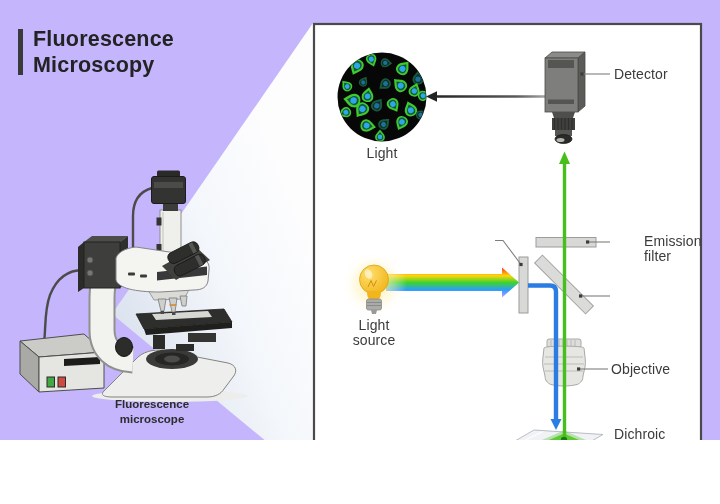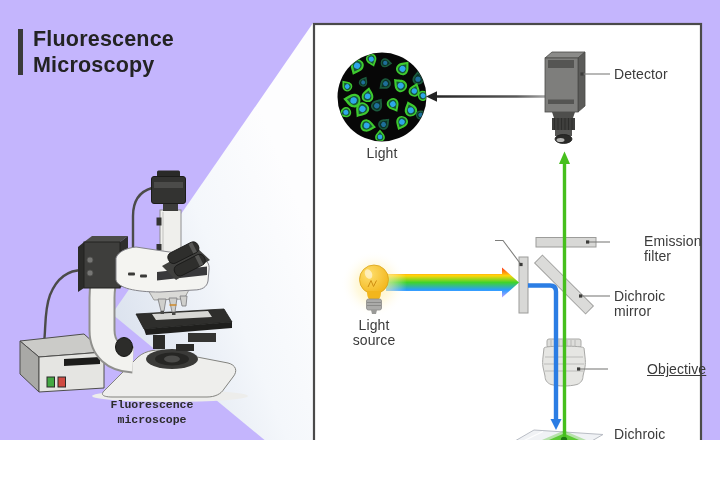--- a/index.html
+++ b/index.html
@@ -14,26 +14,26 @@
   }
   .title{
     position:absolute;left:33px;top:26px;font-size:21.5px;line-height:26px;
     font-weight:700;color:#232323;letter-spacing:.2px;
   }
   .title-bar{
     position:absolute;left:18px;top:29px;width:5px;height:46px;background:#3a3a3a;
   }
   .caption{
     position:absolute;left:102px;top:397px;width:100px;text-align:center;
-    font-size:11.5px;line-height:15px;font-weight:700;color:#2c2c2c;font-family:Liberation Mono, monospace;
+    font-size:11.5px;line-height:15px;font-weight:700;color:#2c2c2c;
   }
   #lbl-detector{left:614px;top:67px;}
   #lbl-emission{left:644px;top:234px;width:62px;}
   #lbl-dichroic{left:614px;top:289px;width:62px;}
-  #lbl-objective{left:647px;top:362px;text-decoration:underline;}
+  #lbl-objective{left:611px;top:362px;}
   #lbl-specimen{left:614px;top:427px;}
   #lbl-excitation{left:424px;top:234px;width:70px;text-align:right;}
   #lbl-light{left:336px;top:318px;width:76px;text-align:center;}
   #lbl-image{left:352px;top:146px;width:60px;text-align:center;}
 </style>
 </head>
 <body>
 
 <div class="canvas">
 
@@ -382,18 +382,17 @@
 <div class="title-bar"></div>
 <div class="title">
   <div>Fluorescence</div>
   <div>Microscopy</div>
 </div>
 <div class="caption">Fluorescence microscope</div>
 
 <div class="lbl" id="lbl-image">Light</div>
 <div class="lbl" id="lbl-detector">Detector</div>
 <div class="lbl" id="lbl-emission">Emission filter</div>
-<div class="lbl" id="lbl-dichroic">Dichroic mirror</div>
 <div class="lbl" id="lbl-light">Light source</div>
 <div class="lbl" id="lbl-objective">Objective</div>
 <div class="lbl" id="lbl-specimen">Dichroic</div>
 
 </div>
 
 </body></html>

